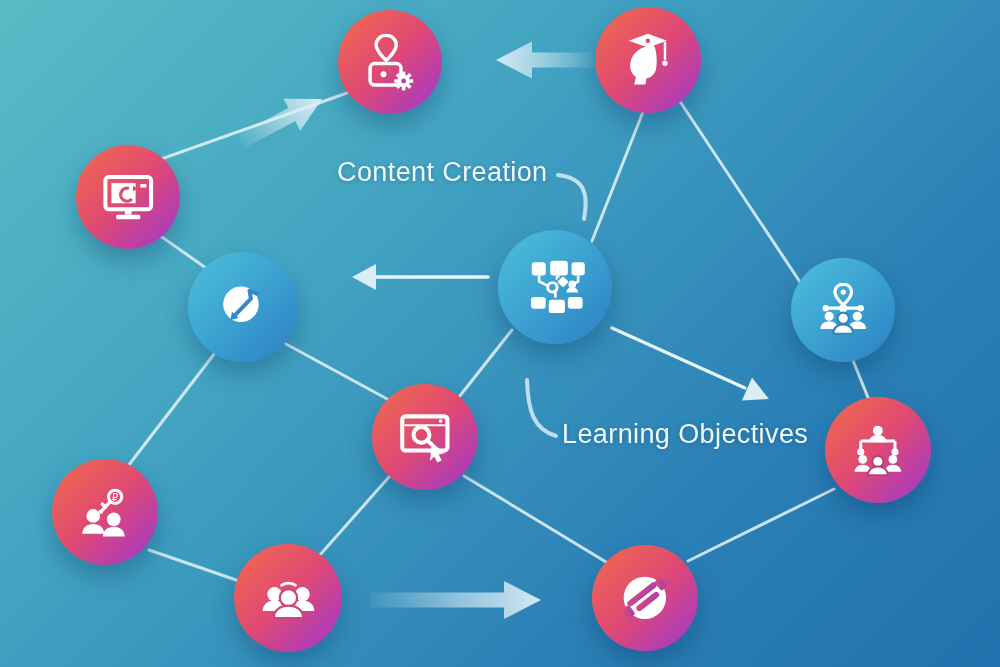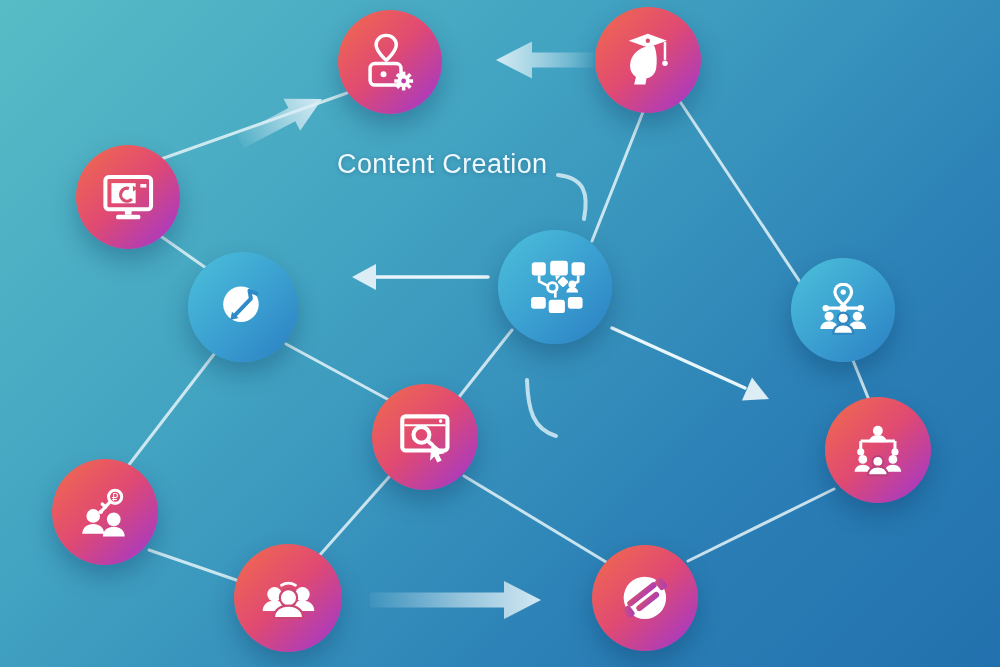--- a/index.html
+++ b/index.html
@@ -222,15 +222,16 @@
       <circle cx="24" cy="24" r="15.5" fill="#fff"></circle>
       <g transform="rotate(-38 24 24)" fill="url(#hsg)">
         <rect x="11" y="18.4" width="26" height="4.4" rx="2.2"></rect>
         <rect x="14" y="25.2" width="20" height="4.4" rx="2.2"></rect>
         <rect x="5.5" y="20.5" width="6" height="8.5" rx="1.6"></rect>
         <rect x="36.5" y="19" width="6" height="8.5" rx="1.6"></rect>
       </g>
     </svg>
   </div>
 
-  <div class="diagram-label" style="left:337px;top:149px;">Content Creation</div>
+  <div class="diagram-label" style="left:337px;top:157px;">Content Creation</div>
+  <div class="diagram-label" style="left:562px;top:419px;">Learning Objectives</div>
 
 </div>
 
 </body></html>

